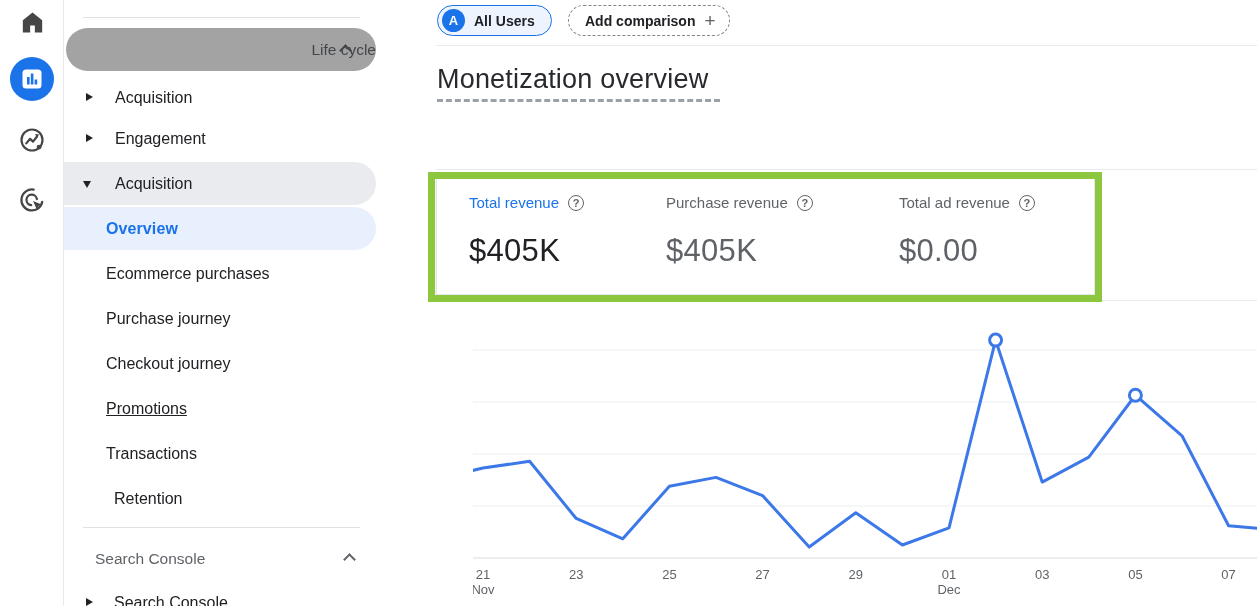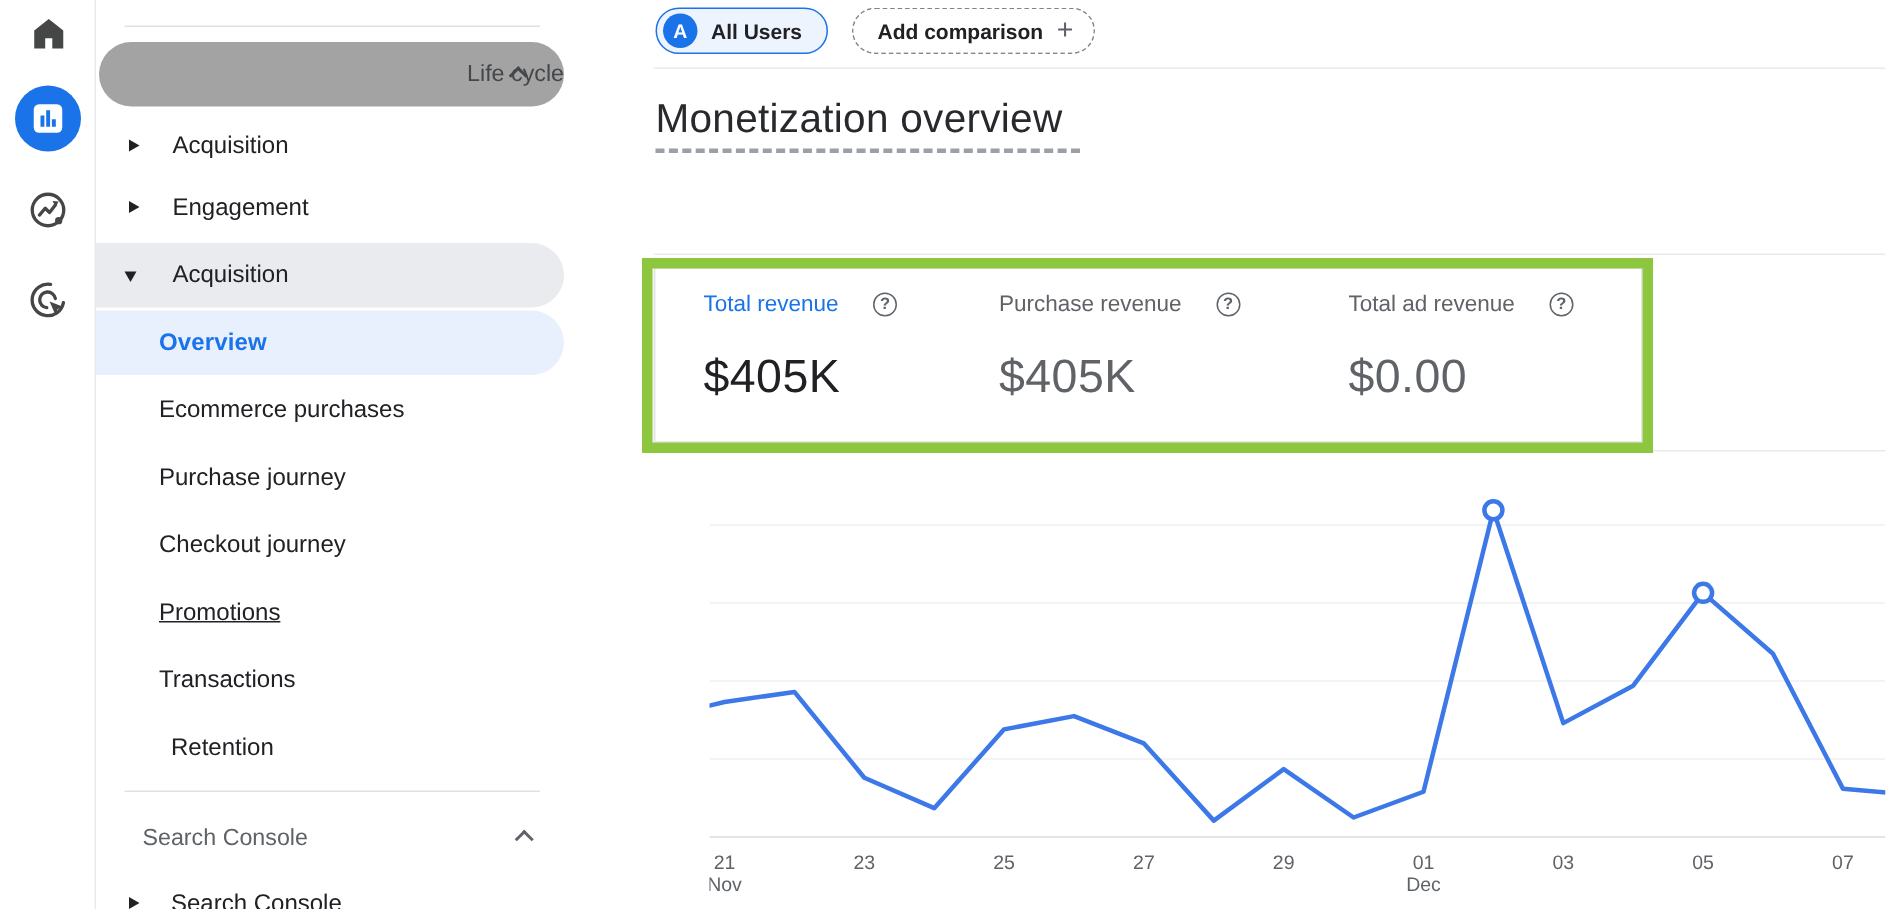--- a/index.html
+++ b/index.html
@@ -37,21 +37,21 @@
   
   .page-title { position:absolute; left:437px; top:64px; font-size:27px; color:#27292c; letter-spacing:.2px; }
   .title-underline { position:absolute; left:437px; top:99px; width:283px; height:0; border-bottom:3.5px dashed #9aa0a6; }
 
   
   .card-top-line { position:absolute; left:436px; top:169px; width:821px; height:1px; background:#e8eaed; }
   .card-bottom-line { position:absolute; left:436px; top:300px; width:821px; height:1px; background:#e8eaed; }
   .scorecard { position:absolute; left:436px; top:178px; width:659px; height:117px; background:#fff; border:1px solid #e4e6e8; box-shadow:0 1px 3px rgba(60,64,67,.15); z-index:2; }
   .green-box { position:absolute; left:428px; top:172px; width:674px; height:130px; border:7px solid #8dc63f; z-index:5; pointer-events:none; }
   .metric { position:absolute; top:194px; z-index:3; cursor:pointer; }
-  .metric-head { display:flex; align-items:center; gap:23px; }
+  .metric-head { display:flex; align-items:center; gap:9px; }
   .metric-label { font-size:15px; color:#5f6368; }
   .metric-active .metric-label { color:#1a73e8; }
   .help-icon { width:16px; height:16px; border-radius:50%; border:1.5px solid #5f6368; color:#5f6368; font-size:11px; font-weight:bold; display:flex; align-items:center; justify-content:center; cursor:pointer; }
   .metric-value { margin-top:22px; font-size:31px; color:#5f6368; letter-spacing:.3px; }
   .metric-active .metric-value { color:#202124; }
 
   
   .chart-svg { position:absolute; left:473px; top:310px; z-index:1; }
   .chart-svg text { font-family:"Liberation Sans", sans-serif; }
 </style>

